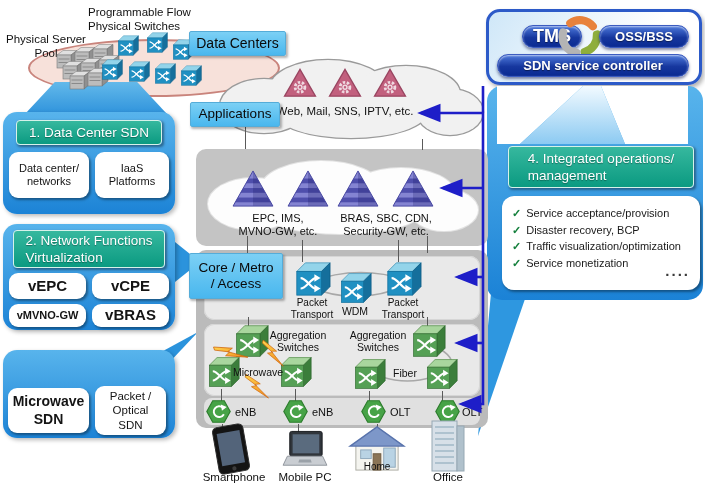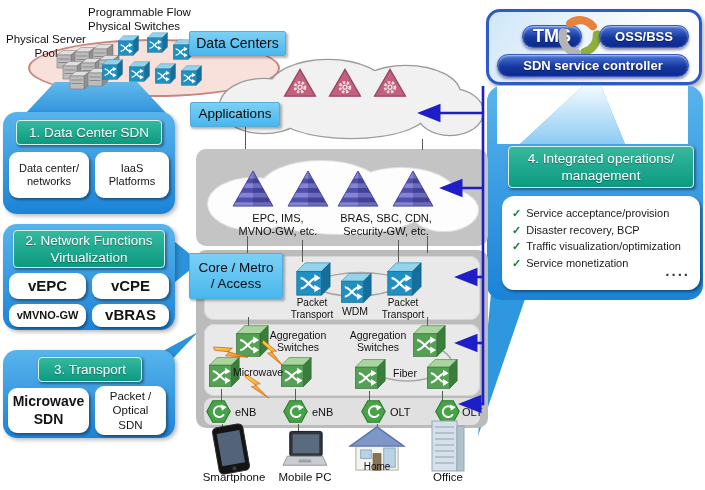--- a/index.html
+++ b/index.html
@@ -3,21 +3,21 @@
 <meta charset="utf-8">
 <style>
 *{margin:0;padding:0;box-sizing:border-box}
 body{font-family:"Liberation Sans",sans-serif;background:#fff}
 #canvas{position:relative;width:705px;height:490px;background:#fff;overflow:hidden;font-family:"Liberation Sans",sans-serif}
 .abs{position:absolute}
 .lbl{color:#111;text-align:center;white-space:pre-line;line-height:1.18}
 .tleft{text-align:left}
 .chip{background:linear-gradient(180deg,#7CD0F5,#49B7EE);border:1px solid #55ACD8;box-shadow:1.5px 2px 2.5px rgba(0,0,0,.3);color:#0a0a0a;display:flex;align-items:center;justify-content:center;text-align:center;white-space:pre-line;line-height:1.22;border-radius:2px}
 .callout{border-radius:14px;background:linear-gradient(180deg,#58B4EC,#1C83D6);box-shadow:2px 2px 4px rgba(0,0,0,.28)}
-.ghead{background:linear-gradient(180deg,#36B89E,#0B9A81);border:1px solid #D6F2E9;border-radius:4px;color:#fff;display:flex;align-items:center;justify-content:center;text-align:center;white-space:pre-line;line-height:1.28;box-shadow:1.5px 1.5px 2.5px rgba(0,0,0,.38);text-shadow:0 1px 1px rgba(0,0,0,.35)}
+.ghead{background:linear-gradient(180deg,#36B89E,#0B9A81);border:1px solid #D6F2E9;border-radius:4px;color:#fff;display:flex;align-items:center;justify-content:center;white-space:pre-line;line-height:1.28;box-shadow:1.5px 1.5px 2.5px rgba(0,0,0,.38);text-shadow:0 1px 1px rgba(0,0,0,.35)}
 .wbox{background:#fff;border-radius:9px;color:#141414;display:flex;align-items:center;justify-content:center;text-align:center;white-space:pre-line;line-height:1.22;box-shadow:1.5px 2px 2.5px rgba(0,0,0,.38)}
 .navy{background:linear-gradient(180deg,#4E7ADC 0%,#16379E 55%,#0A2A92 100%);border-radius:11px;color:#fff;font-weight:bold;display:flex;align-items:center;justify-content:center;box-shadow:0 2px 3px rgba(10,20,80,.5),inset 0 1px 2px rgba(255,255,255,.6);border:1px solid #3C5CC0;text-shadow:0 1px 1px rgba(0,0,0,.45)}
 .vline{width:1px;background:#5A5A5A}
 .graybox{background:#BCBCBC;border-radius:10px}
 .subbox{background:#E9E9E9;border-radius:10px;box-shadow:inset 0 0 0 1px #D6D6D6}
 .b{font-weight:bold}
 .chkrow{display:flex;align-items:flex-start;font-size:11px;color:#1a1a1a;line-height:1.5}
 .chk{color:#15803D;font-weight:bold;margin-right:5px}
 </style>
 </head>
@@ -280,20 +280,21 @@
 
 <svg class="abs" style="left:283px;top:68px" width="34" height="30">
       <use href="#sym-apptri"></use>
     </svg>
 <svg class="abs" style="left:328px;top:68px" width="34" height="30">
       <use href="#sym-apptri"></use>
     </svg>
 <svg class="abs" style="left:373px;top:68px" width="34" height="30">
       <use href="#sym-apptri"></use>
     </svg>
+<div class="abs lbl" style="left:262px;top:105px;width:166px;font-size:11.5px">Web, Mail, SNS, IPTV, etc.</div>
 <div class="abs chip" style="left:190px;top:102px;width:90px;height:25px;font-size:13.5px">Applications</div>
 
 <svg class="abs" style="left:231px;top:170px" width="44" height="38">
       <use href="#sym-pyramid"></use>
     </svg>
 <svg class="abs" style="left:286px;top:170px" width="44" height="38">
       <use href="#sym-pyramid"></use>
     </svg>
 <svg class="abs" style="left:336px;top:170px" width="44" height="38">
       <use href="#sym-pyramid"></use>
@@ -397,21 +398,20 @@
 <div class="abs wbox" style="left:95px;top:152px;width:74px;height:46px;font-size:11px">IaaS
 Platforms</div>
 
 <div class="abs ghead" style="left:13px;top:230px;width:152px;height:38px;font-size:13.5px">2. Network Functions
 Virtualization</div>
 <div class="abs wbox b" style="left:9px;top:273px;width:77px;height:26px;font-size:15px">vEPC</div>
 <div class="abs wbox b" style="left:92px;top:273px;width:77px;height:26px;font-size:15px">vCPE</div>
 <div class="abs wbox b" style="left:9px;top:304px;width:77px;height:23px;font-size:11px">vMVNO-GW</div>
 <div class="abs wbox b" style="left:92px;top:304px;width:77px;height:23px;font-size:15px">vBRAS</div>
 
-<div class="abs ghead" style="left:38px;top:357px;width:104px;height:25px;font-size:13.5px">3. Transport</div>
 <div class="abs wbox b" style="left:8px;top:388px;width:81px;height:45px;font-size:14px">Microwave
 SDN</div>
 <div class="abs wbox" style="left:95px;top:386px;width:71px;height:49px;font-size:11.5px">Packet /
 Optical
 SDN</div>
 
 <div class="abs ghead" style="left:508px;top:146px;width:186px;height:42px;font-size:13.5px">4. Integrated operations/
 management</div>
 <div class="abs wbox" style="left:502px;top:196px;width:198px;height:94px;border-radius:12px;flex-direction:column;align-items:flex-start;justify-content:flex-start;padding:9px 8px 0 10px">
   <div class="chkrow"><span class="chk">✓</span><span>Service acceptance/provision</span></div>

